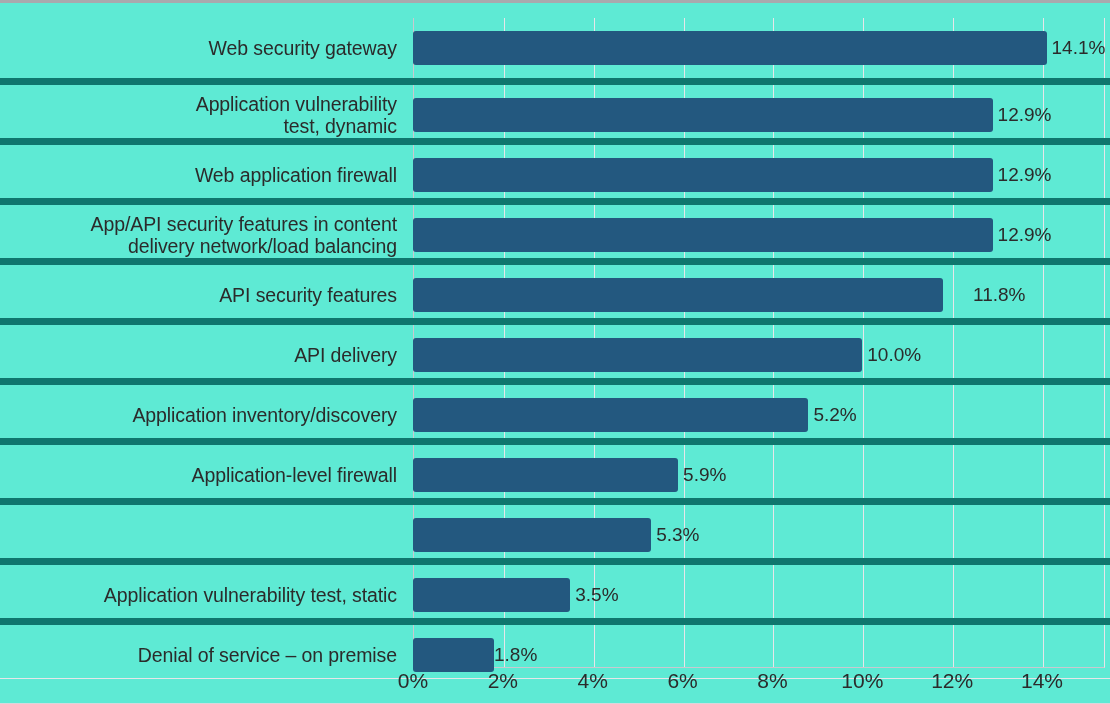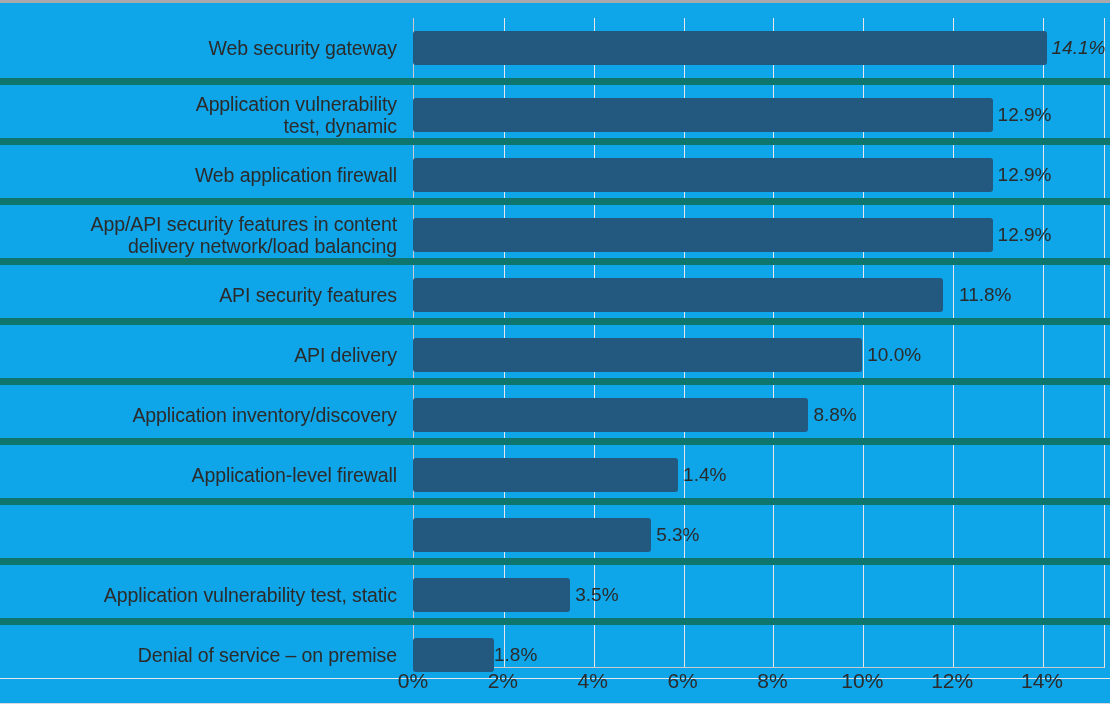--- a/index.html
+++ b/index.html
@@ -8,21 +8,21 @@
     background: #ffffff;
   }
   body {
     font-family: "Liberation Sans", sans-serif;
   }
 
   #chart-root {
     position: relative;
     width: 1110px;
     height: 704px;
-    background: #0ea5e9;
+    background: #5eead4;
     box-sizing: border-box;
     border-top: 3px solid #a9a9ad;
     border-bottom: 1px solid #d8d8dc;
     overflow: hidden;
   }
 
   
   #rows {
     position: absolute;
     left: 0;
@@ -142,21 +142,21 @@
       <div class="gridline" style="left: 449.3px; background: rgb(230, 230, 233);"></div>
       <div class="gridline" style="left: 539.16px; background: rgb(230, 230, 233);"></div>
       <div class="gridline" style="left: 629.02px; background: rgb(230, 230, 233);"></div>
     </div>
 
   <div id="rows">
       <div class="row">
         <div class="row-label">Web security gateway</div>
         <div class="row-bar-zone">
           <div class="bar" style="width: 633.513px; background: rgb(35, 88, 127);"></div>
-          <div class="bar-value" style="left: 633.513px; font-style: italic;">14.1%</div>
+          <div class="bar-value" style="left: 633.513px;">14.1%</div>
         </div>
       </div>
       <div class="row">
         <div class="row-label">Application vulnerability
 test, dynamic</div>
         <div class="row-bar-zone">
           <div class="bar" style="width: 579.597px; background: rgb(35, 88, 127);"></div>
           <div class="bar-value" style="left: 579.597px;">12.9%</div>
         </div>
       </div>
@@ -172,42 +172,42 @@
 delivery network/load balancing</div>
         <div class="row-bar-zone">
           <div class="bar" style="width: 579.597px; background: rgb(35, 88, 127);"></div>
           <div class="bar-value" style="left: 579.597px;">12.9%</div>
         </div>
       </div>
       <div class="row">
         <div class="row-label">API security features</div>
         <div class="row-bar-zone">
           <div class="bar" style="width: 530.174px; background: rgb(35, 88, 127);"></div>
-          <div class="bar-value" style="left: 541px;">11.8%</div>
+          <div class="bar-value" style="left: 555px;">11.8%</div>
         </div>
       </div>
       <div class="row">
         <div class="row-label">API delivery</div>
         <div class="row-bar-zone">
           <div class="bar" style="width: 449.3px; background: rgb(35, 88, 127);"></div>
           <div class="bar-value" style="left: 449.3px;">10.0%</div>
         </div>
       </div>
       <div class="row">
         <div class="row-label">Application inventory/discovery</div>
         <div class="row-bar-zone">
           <div class="bar" style="width: 395.384px; background: rgb(35, 88, 127);"></div>
-          <div class="bar-value" style="left: 395.384px;">8.8%</div>
+          <div class="bar-value" style="left: 395.384px;">5.2%</div>
         </div>
       </div>
       <div class="row">
         <div class="row-label">Application-level firewall</div>
         <div class="row-bar-zone">
           <div class="bar" style="width: 265.087px; background: rgb(35, 88, 127);"></div>
-          <div class="bar-value" style="left: 265.087px;">1.4%</div>
+          <div class="bar-value" style="left: 265.087px;">5.9%</div>
         </div>
       </div>
       <div class="row">
         <div class="row-bar-zone">
           <div class="bar" style="width: 238.129px; background: rgb(35, 88, 127);"></div>
           <div class="bar-value" style="left: 238.129px;">5.3%</div>
         </div>
       </div>
       <div class="row">
         <div class="row-label">Application vulnerability test, static</div>

